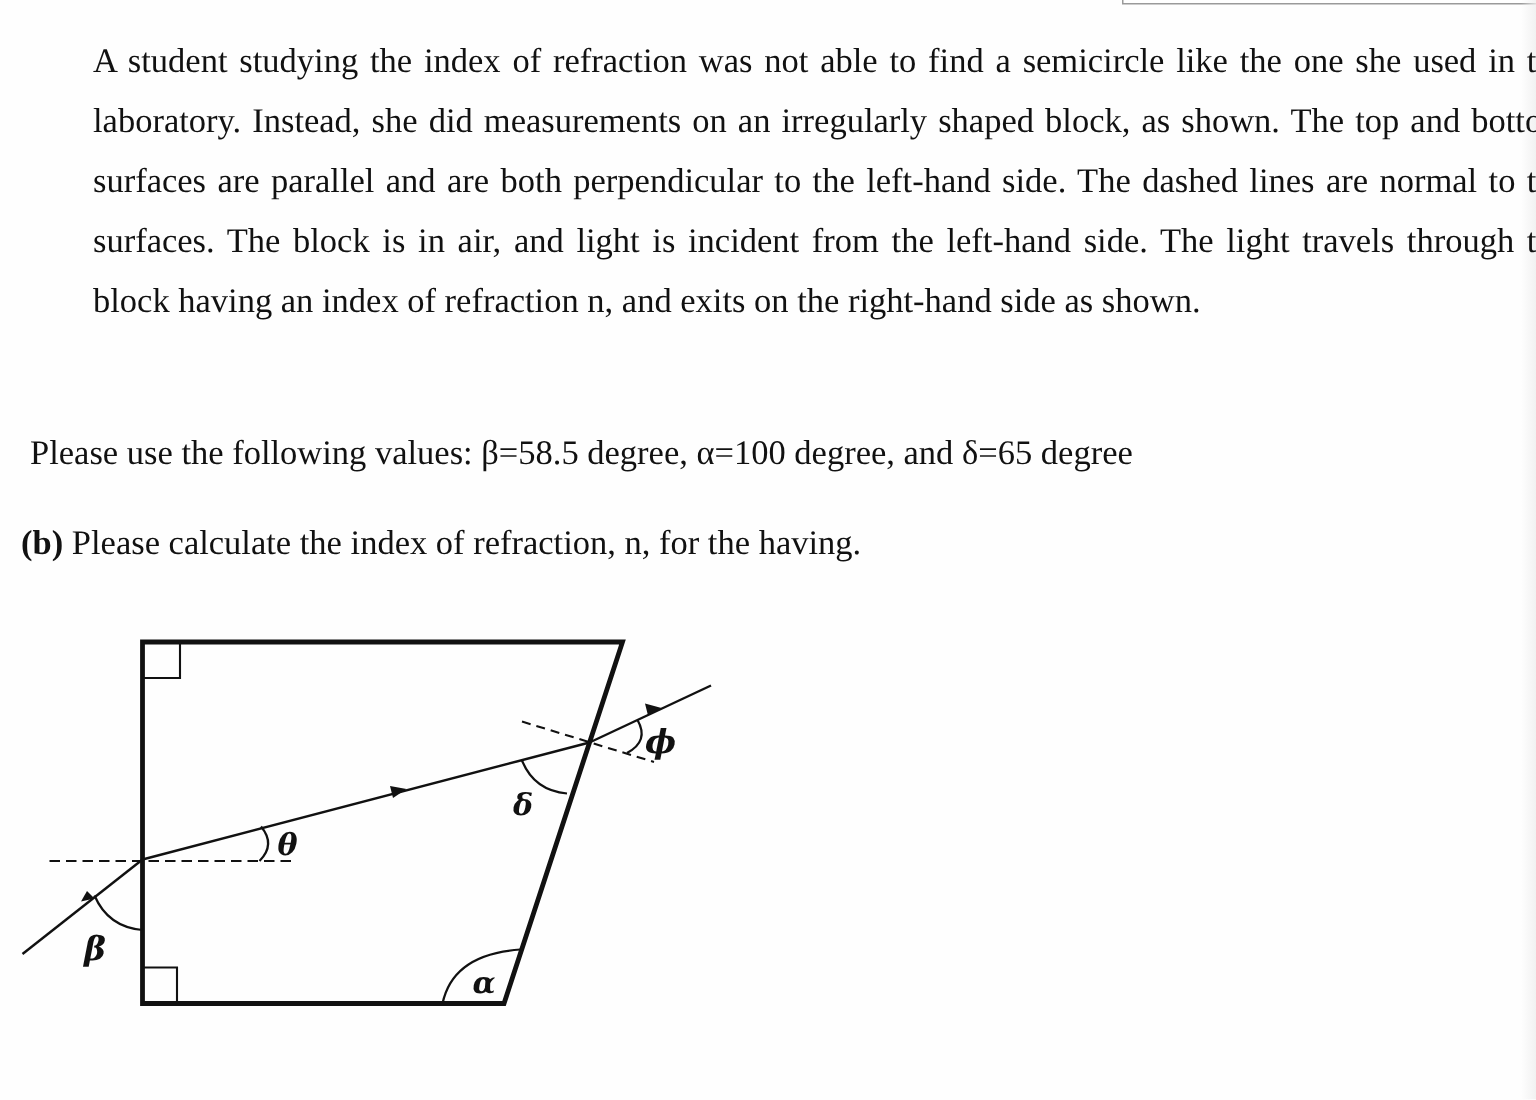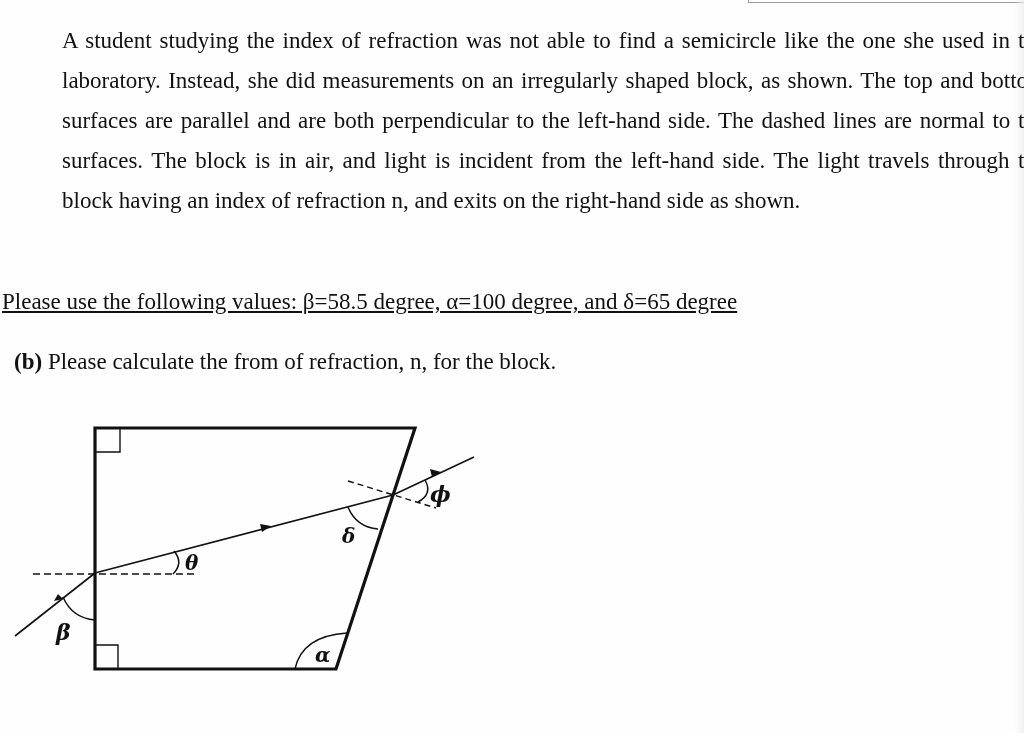--- a/index.html
+++ b/index.html
@@ -39,26 +39,25 @@
       top: 21px;
       width: 984px;
       font-size: 23px;
       line-height: 40px;
       text-align: justify;
       text-align-last: left;
       margin-left: 48px;
     }
     .values {
       position: absolute;
-      left: 2px;
+      left: 20px;
       top: 282px;
       font-size: 23px;
       line-height: 40px;
       white-space: nowrap;
-      text-decoration: underline;
     }
     .part {
       position: absolute;
       left: 14px;
       top: 342px;
       font-size: 23px;
       line-height: 40px;
       white-space: nowrap;
     }
     .part b { font-weight: bold; }
@@ -80,21 +79,21 @@
 </head>
 <body>
 
 <div class="top-frame"></div>
 <div class="right-shade"></div>
 
 <div class="question">A student studying the index of refraction was not able to find a semicircle like the one she used in the laboratory. Instead, she did measurements on an irregularly shaped block, as shown. The top and bottom surfaces are parallel and are both perpendicular to the left-hand side. The dashed lines are normal to the surfaces. The block is in air, and light is incident from the left-hand side. The light travels through the block having an index of refraction n, and exits on the right-hand side as shown.</div>
 
 <div class="values">Please use the following values:  β=58.5 degree, α=100 degree, and δ=65 degree</div>
 
-<div class="part"><b>(b)</b><span> Please calculate the from of refraction, n, for the block.</span></div>
+<div class="part"><b>(b)</b><span> Please calculate the index of refraction, n, for the having.</span></div>
 
 <svg class="diagram" viewBox="0 0 1024 733" xmlns="http://www.w3.org/2000/svg">
 
   <polygon points="95,428 415,428 336,669 95,669" fill="none" stroke="#111" stroke-width="3.2" stroke-linejoin="miter"></polygon>
 
   <polyline points="95,452 120,452 120,428" fill="none" stroke="#111" stroke-width="1.4"></polyline>
   <polyline points="95,645 118,645 118,669" fill="none" stroke="#111" stroke-width="1.4"></polyline>
 
   <line x1="33" y1="574" x2="197" y2="574" stroke="#111" stroke-width="1.4" stroke-dasharray="7,4"></line>
 

